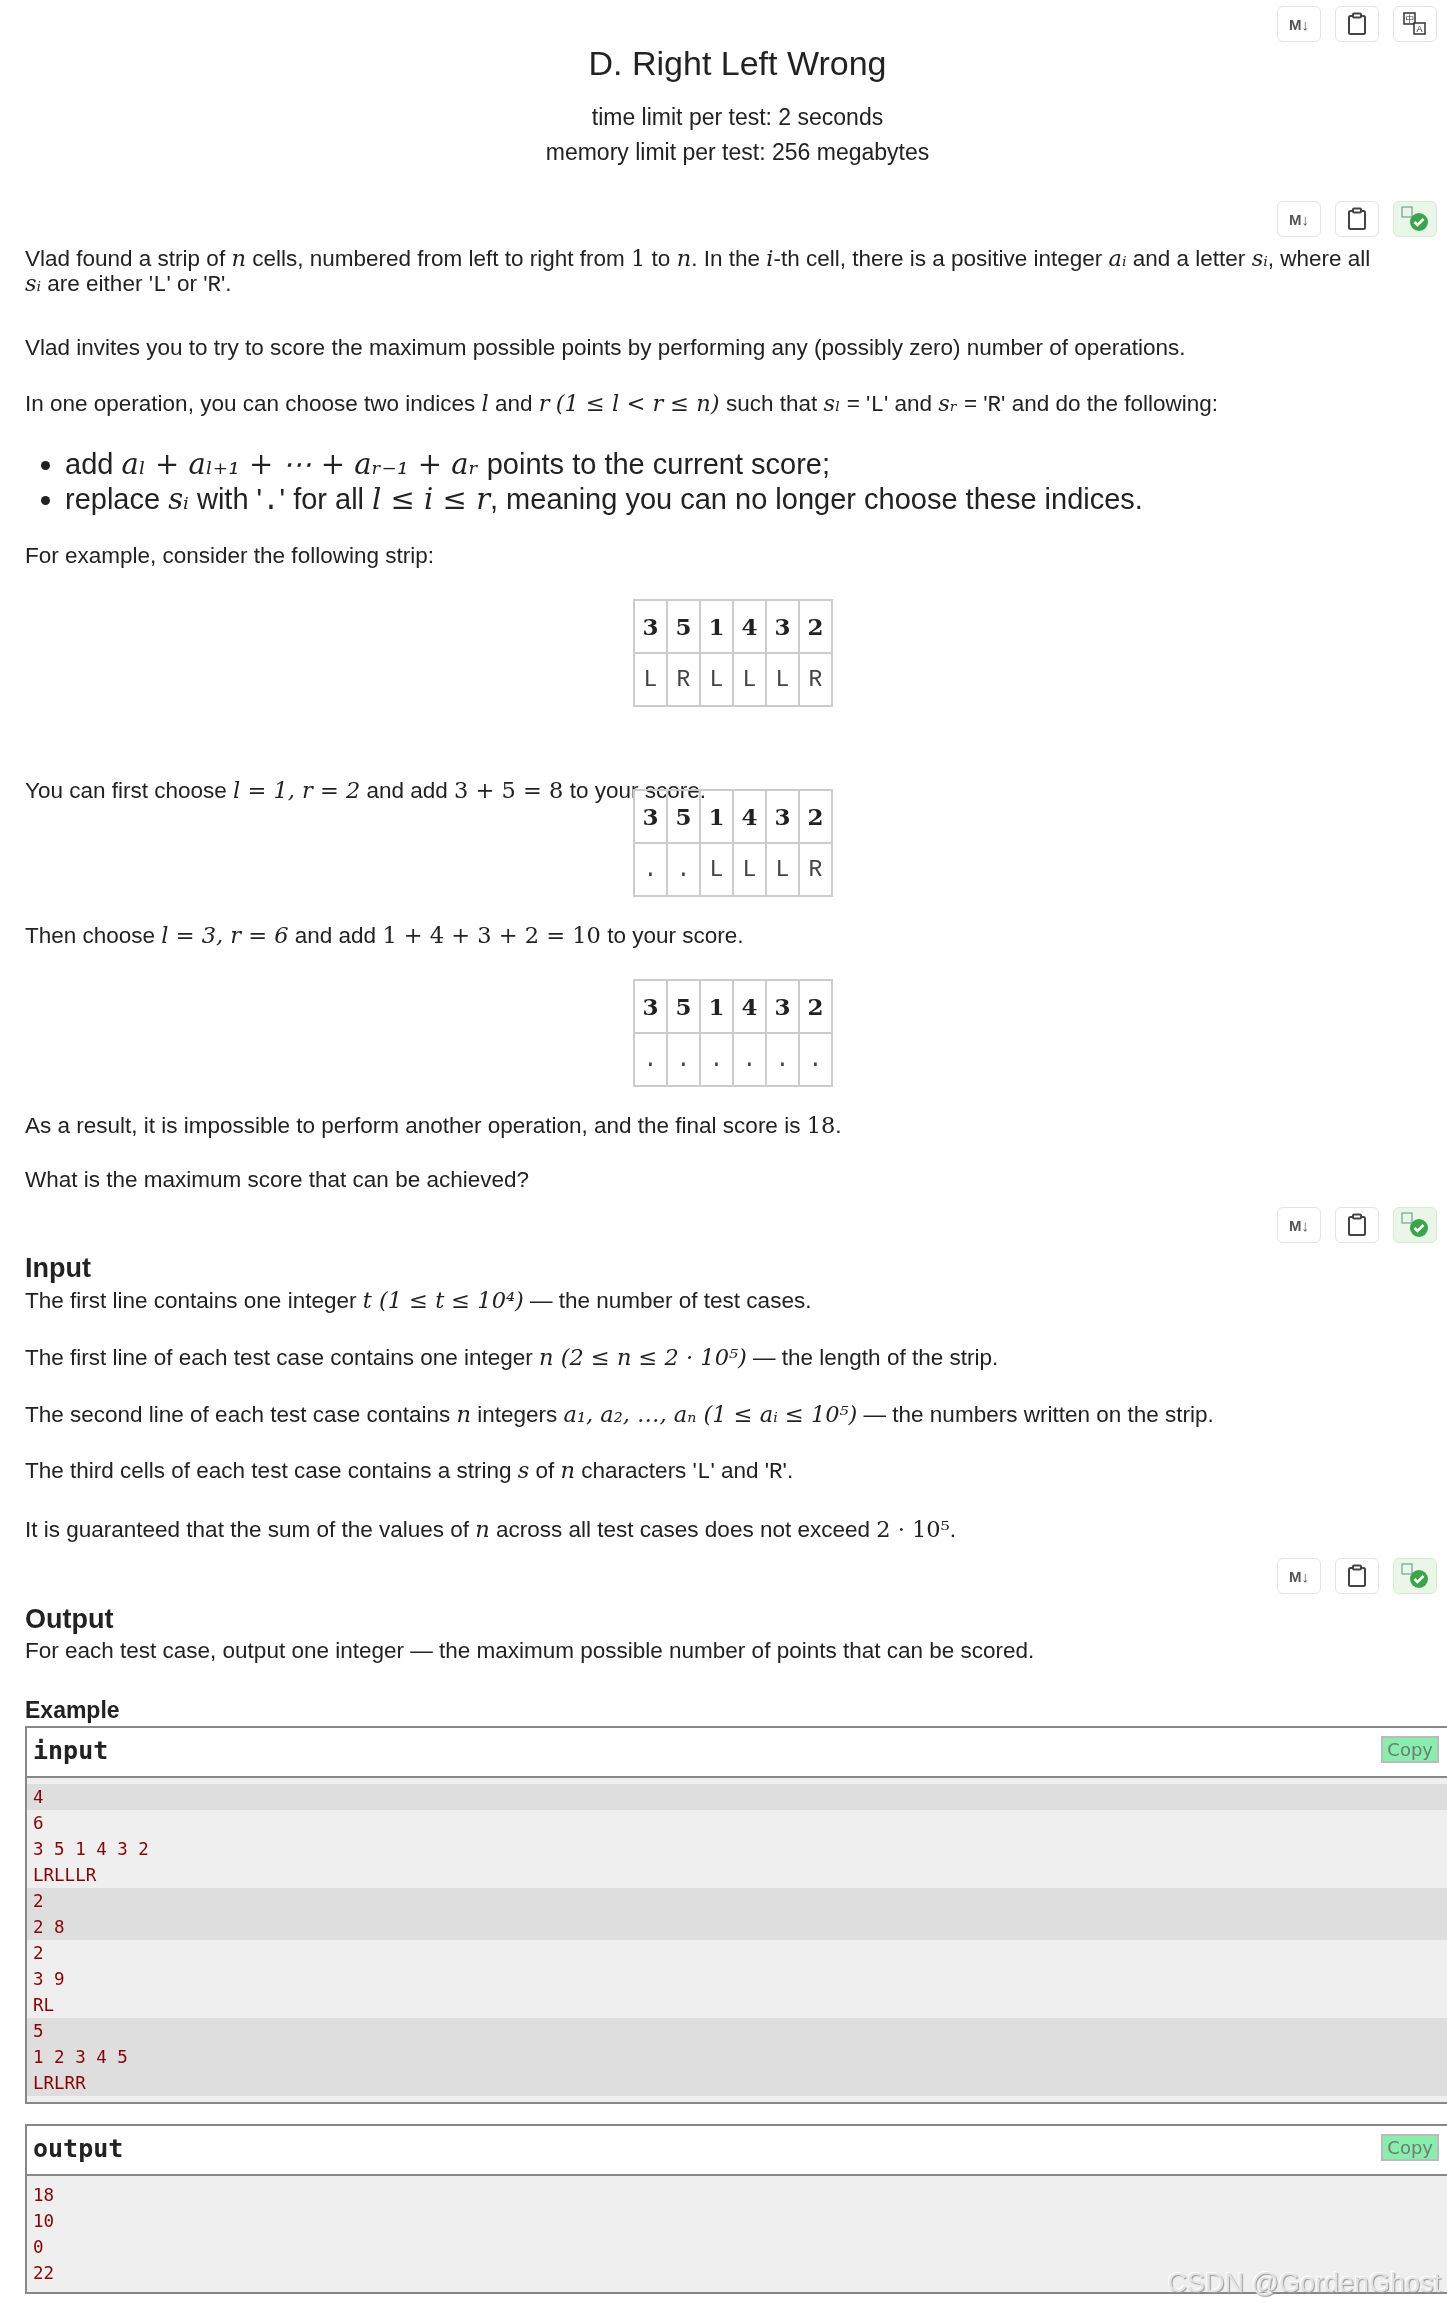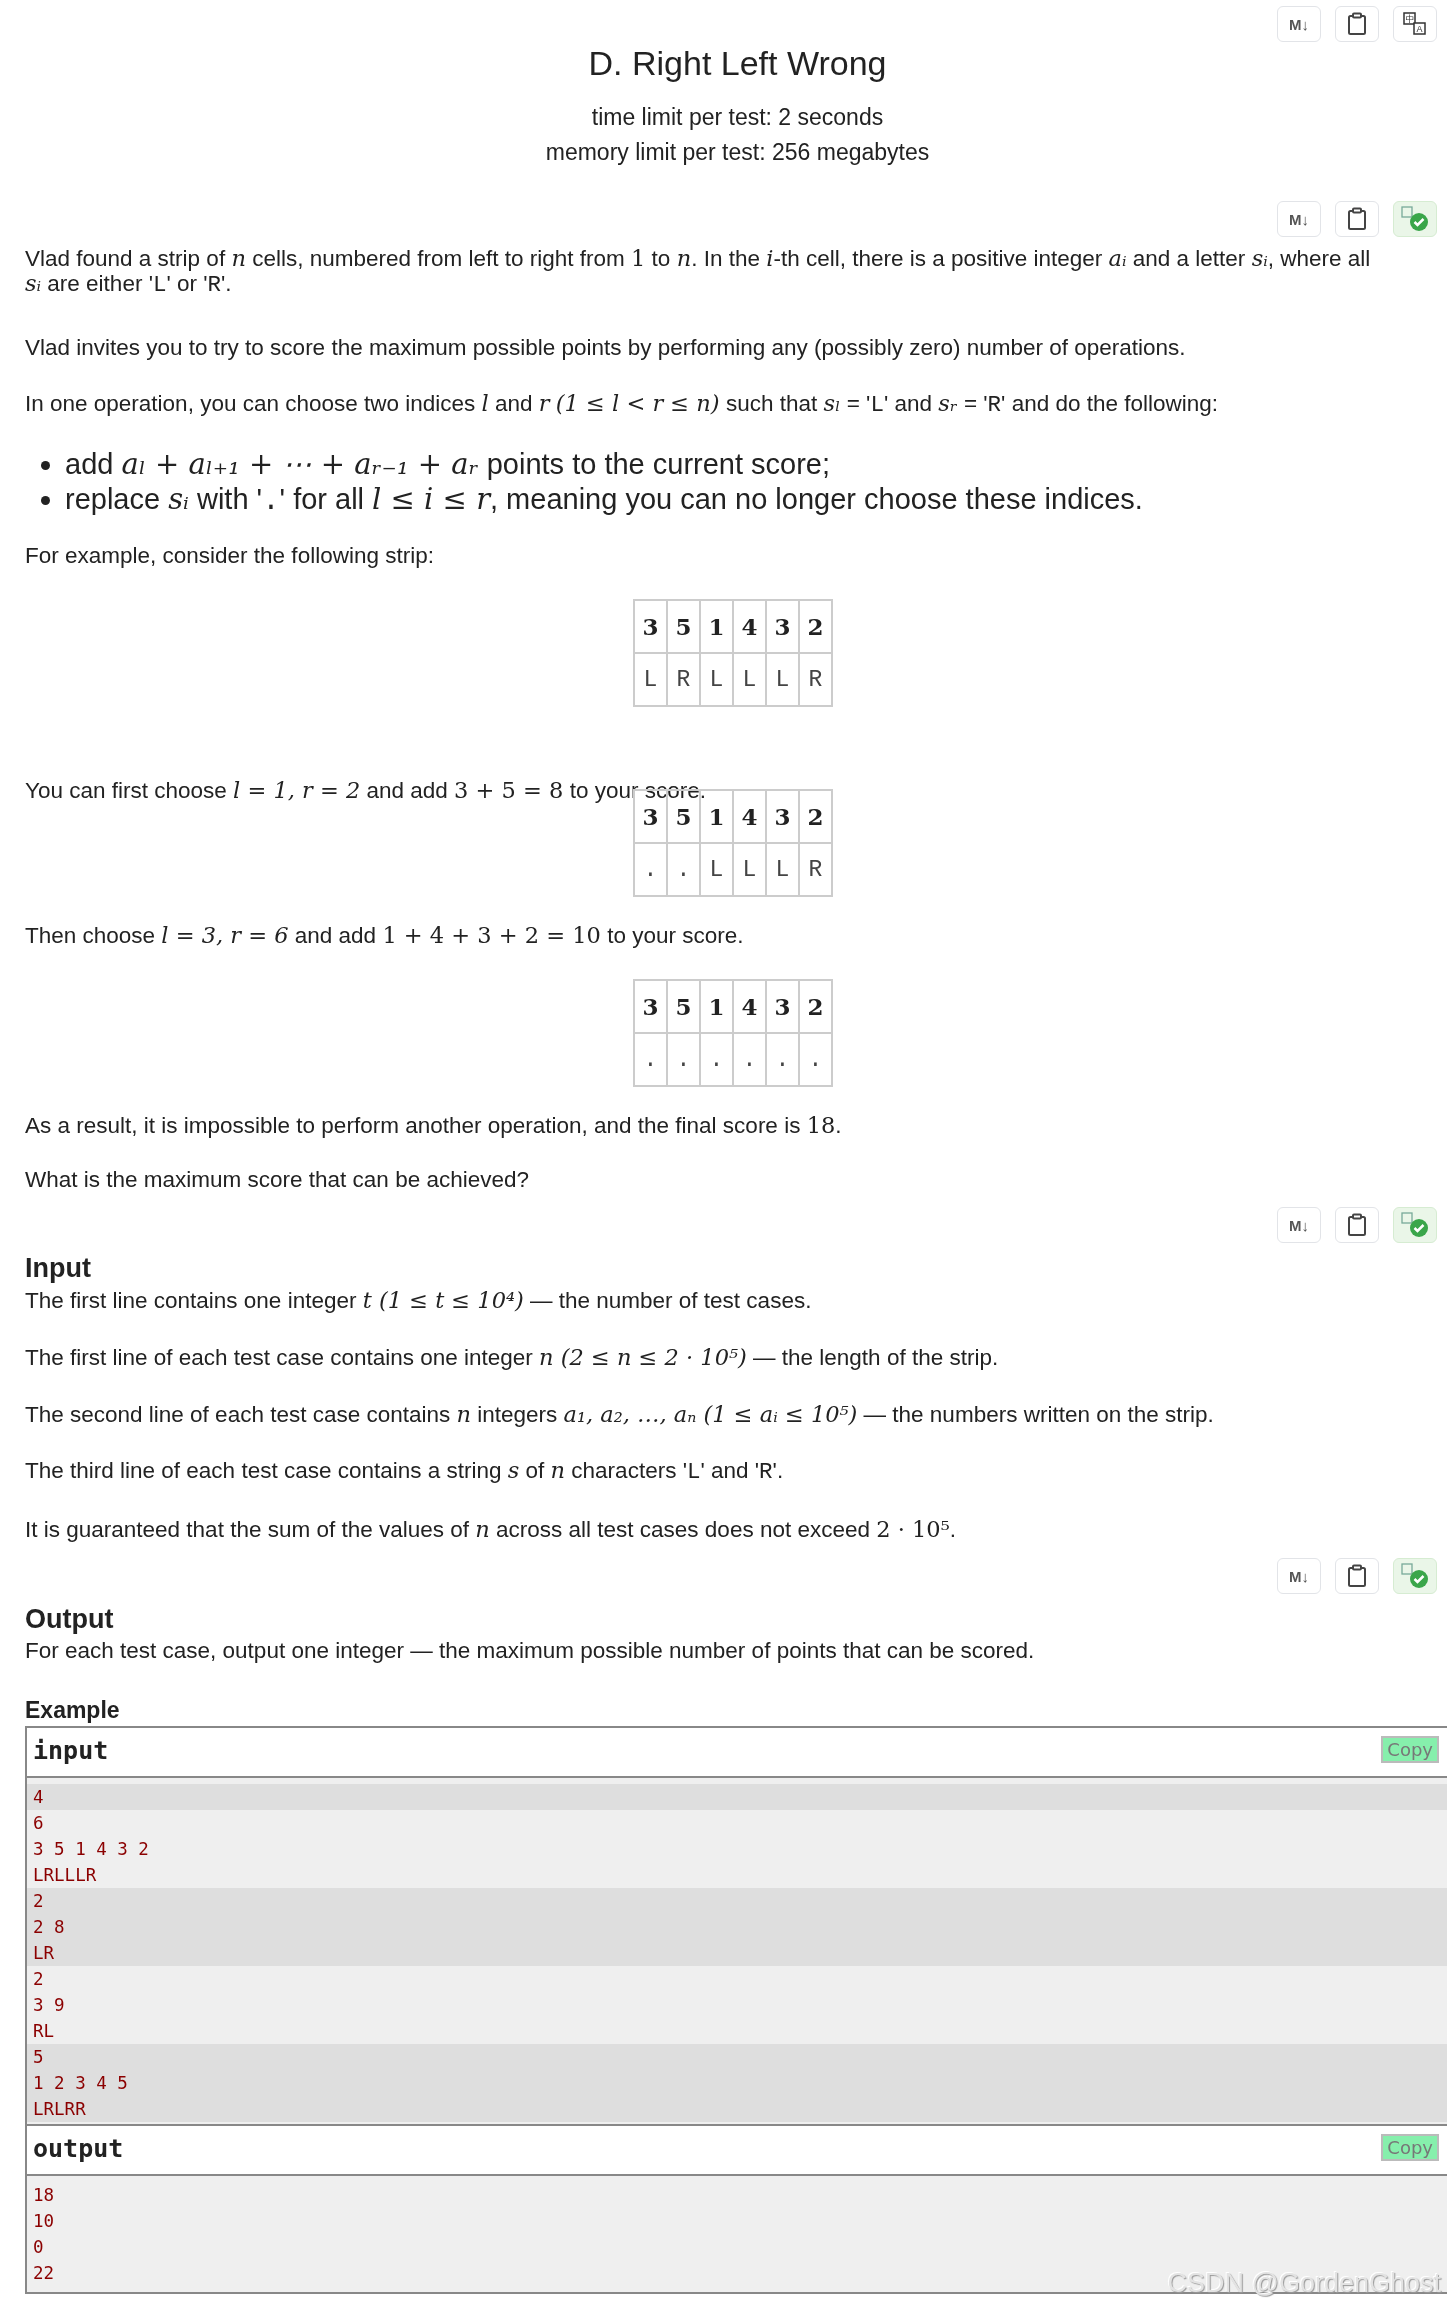--- a/index.html
+++ b/index.html
@@ -192,21 +192,21 @@
         <circle cx="19" cy="17" r="9" fill="#3aa64a"></circle>
         <path d="M14.5 17 l3 3 l6 -6" stroke="#fff" stroke-width="2.5" fill="none"></path>
       </svg>
     </div>
 </div>
 
 <h3 style="top:1253px;">Input</h3>
 <div class="p" style="top:1288px;"><span>The first line contains one integer </span><span class="m">t (1 ≤ t ≤ 10⁴)</span><span> — the number of test cases.</span></div>
 <div class="p" style="top:1345px;"><span>The first line of each test case contains one integer </span><span class="m">n (2 ≤ n ≤ 2 · 10⁵)</span><span> — the length of the strip.</span></div>
 <div class="p" style="top:1402px;"><span>The second line of each test case contains </span><span class="m">n</span><span> integers </span><span class="m">a₁, a₂, …, aₙ (1 ≤ aᵢ ≤ 10⁵)</span><span> — the numbers written on the strip.</span></div>
-<div class="p" style="top:1458px;"><span>The third line of each test case contains a string </span><span class="m">s</span><span> of </span><span class="m">n</span><span> characters '</span><span class="tt">L</span><span>' and '</span><span class="tt">R</span><span>'.</span></div>
+<div class="p" style="top:1458px;"><span>The third cells of each test case contains a string </span><span class="m">s</span><span> of </span><span class="m">n</span><span> characters '</span><span class="tt">L</span><span>' and '</span><span class="tt">R</span><span>'.</span></div>
 <div class="p" style="top:1517px;"><span>It is guaranteed that the sum of the values of </span><span class="m">n</span><span> across all test cases does not exceed </span><span class="n">2 · 10⁵</span><span>.</span></div>
 
 <div class="toolbar" style="top:1558px; right:10px;">
   <div class="tbtn">
       <span class="md">M↓</span>
     </div>
   <div class="tbtn">
       <svg width="20" height="24" viewBox="0 0 20 24">
         <rect x="2" y="4" width="16" height="18" rx="1.5" fill="none" stroke="#444" stroke-width="2"></rect>
         <rect x="6" y="1.5" width="8" height="4" rx="1" fill="#fff" stroke="#444" stroke-width="2"></rect>
@@ -231,21 +231,20 @@
     <span class="lbl">input</span>
     <span class="copy">Copy</span>
   </div>
   <div class="body" id="input-body">
       <div class="line odd">4</div>
       <div class="line even">6</div>
       <div class="line even">3 5 1 4 3 2</div>
       <div class="line even">LRLLLR</div>
       <div class="line odd">2</div>
       <div class="line odd">2 8</div>
-      <div class="line odd">LR</div>
       <div class="line even">2</div>
       <div class="line even">3 9</div>
       <div class="line even">RL</div>
       <div class="line odd">5</div>
       <div class="line odd">1 2 3 4 5</div>
       <div class="line odd">LRLRR</div>
     </div>
 </div>
 
 <div class="sample" style="top:2124px; border-bottom:2px solid #888;">

